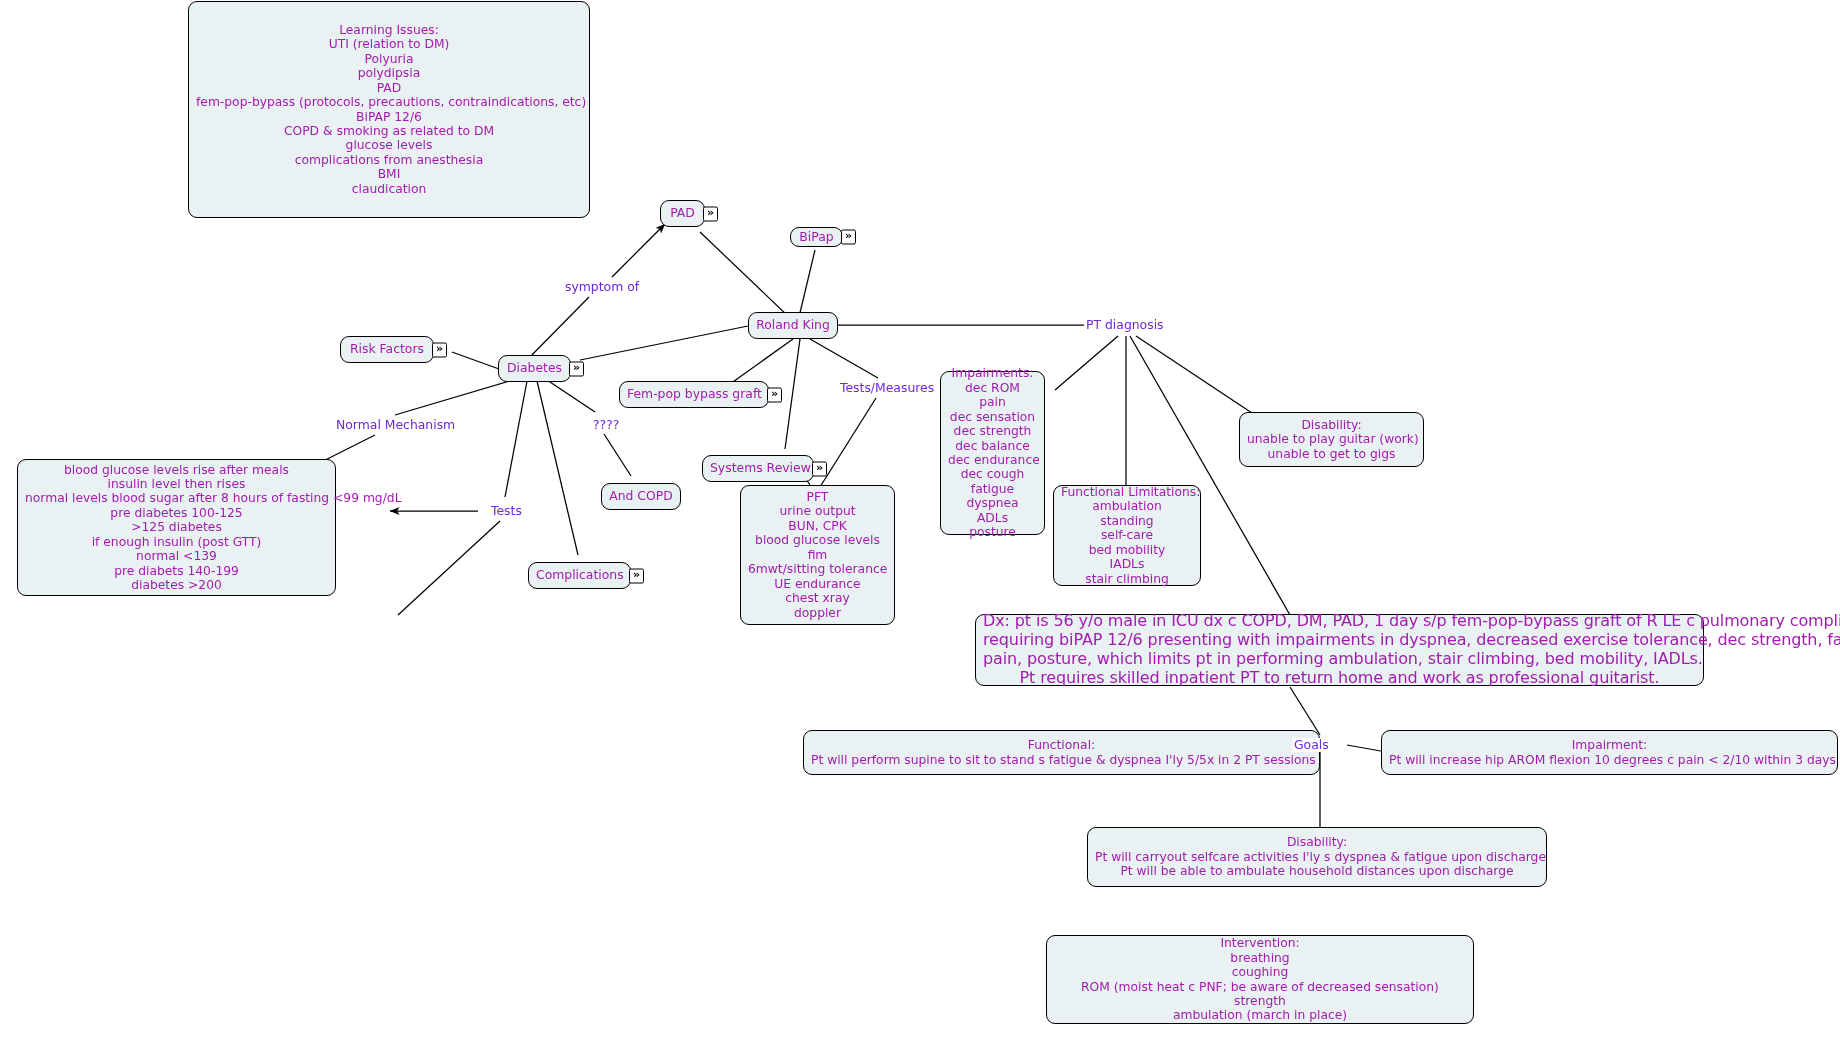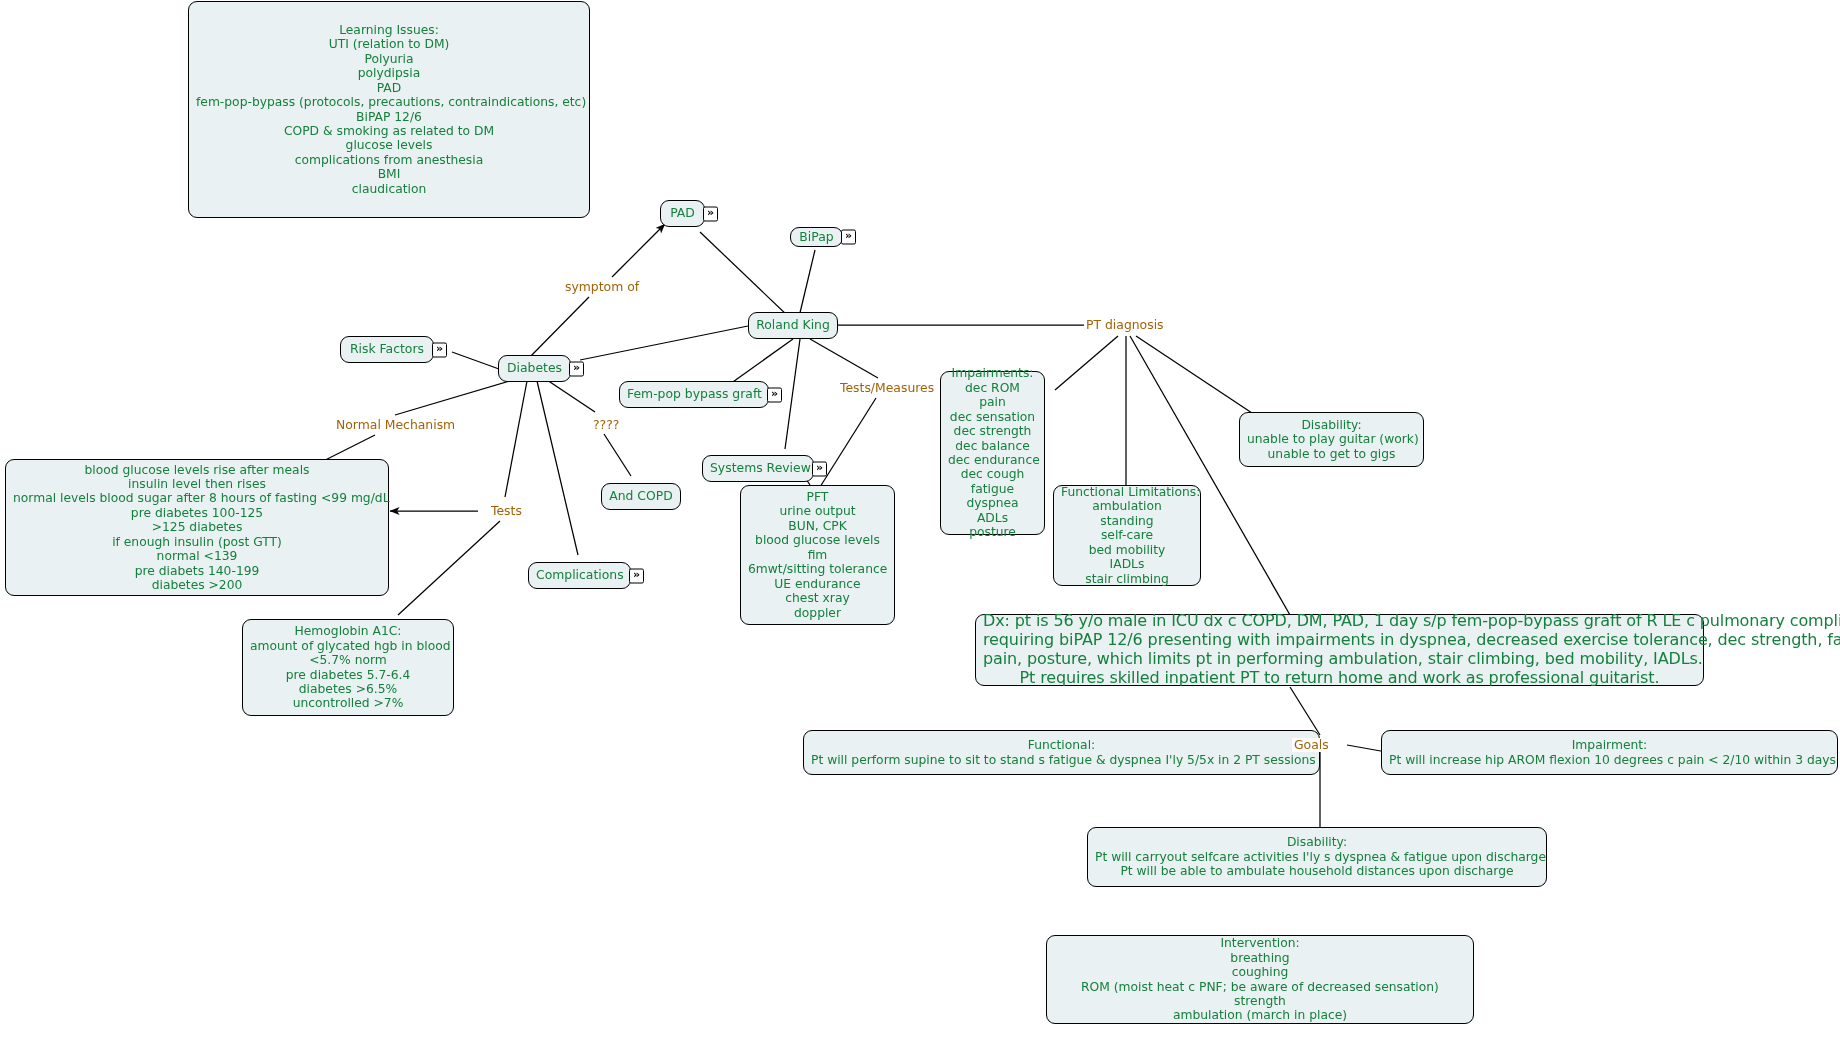--- a/index.html
+++ b/index.html
@@ -23,21 +23,21 @@
     width: 1840px;
     height: 1046px;
     pointer-events: none;
   }
   .node {
     position: absolute;
     box-sizing: border-box;
     background: #eaf1f2;
     border: 1px solid #000000;
     border-radius: 9px;
-    color: #15803d;
+    color: #a21caf;
     text-align: center;
     line-height: 1.175;
     white-space: pre;
     display: flex;
     align-items: center;
     justify-content: center;
     padding: 3px 7px;
   }
   .node .txt { display: block; width: 100%; }
   .node.big   { font-size: 12.3px; }
@@ -67,21 +67,21 @@
     position: relative;
     top: -1px;
     left: 0px;
     font-weight: 700;
   }
 
   
   .linklabel {
     position: absolute;
     background: #ffffff;
-    color: #a16207;
+    color: #6d28d9;
     font-size: 12.4px;
     line-height: 14px;
     white-space: nowrap;
     padding: 0 2px;
     text-align: center;
   }
 </style>
 </head>
 <body>
 
@@ -197,40 +197,32 @@
 
   <div class="node small" style="left:601px; top:483px; width:80px; height:27px;">
     <span class="txt">And COPD</span>
   </div>
 
   <div class="node small" style="left:528px; top:562px; width:103px; height:27px;">
     <span class="txt">Complications</span>
     <span class="badge"></span>
   </div>
 
-  <div class="node big" style="left:5px; top:459px; width:384px; height:137px;">
+  <div class="node big" style="left:17px; top:459px; width:319px; height:137px;">
     <span class="txt">blood glucose levels rise after meals
 insulin level then rises
 normal levels blood sugar after 8 hours of fasting &lt;99 mg/dL
 pre diabetes 100-125
 &gt;125 diabetes
 if enough insulin (post GTT)
 normal &lt;139
 pre diabets 140-199
 diabetes &gt;200</span>
   </div>
 
-  <div class="node big" style="left:242px; top:619px; width:212px; height:97px;">
-    <span class="txt">Hemoglobin A1C:
-amount of glycated hgb in blood
-&lt;5.7% norm
-pre diabetes 5.7-6.4
-diabetes &gt;6.5%
-uncontrolled &gt;7%</span>
-  </div>
 
   <div class="node big" style="left:740px; top:485px; width:155px; height:140px;">
     <span class="txt">PFT
 urine output
 BUN, CPK
 blood glucose levels
 fim
 6mwt/sitting tolerance
 UE endurance
 chest xray

